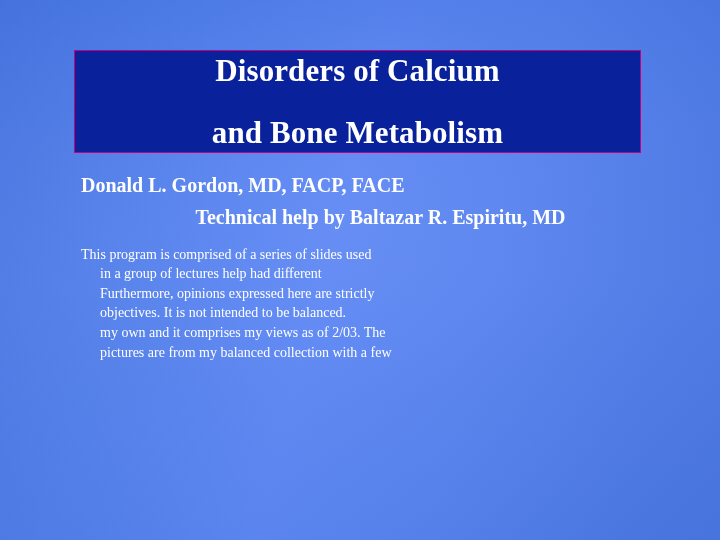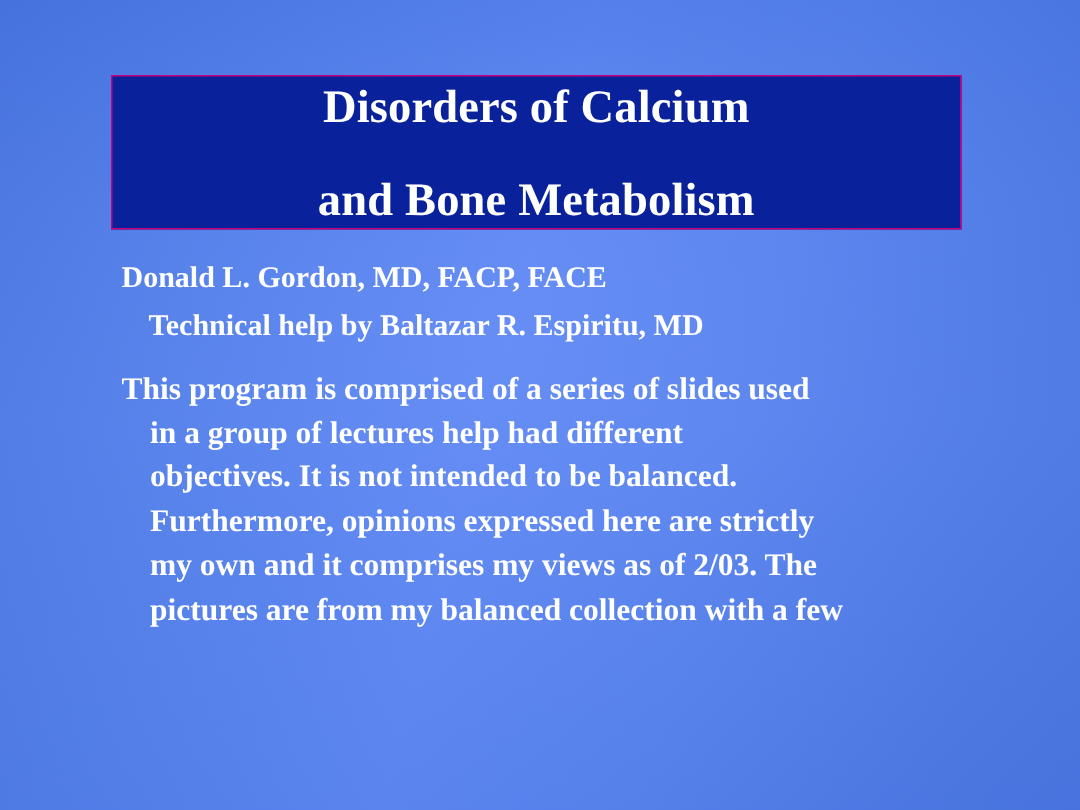--- a/index.html
+++ b/index.html
@@ -82,26 +82,26 @@
     width: 600px;
   }
   .byline {
     color: #FFFFFF;
     font-weight: bold;
     font-size: 20px;
     line-height: 1.34;
     white-space: nowrap;
   }
   .byline-1 { padding-left: 19px; }
-  .byline-2 { padding-left: 37px; margin-top: 5px; }
+  .byline-2 { padding-left: 37px; margin-top: 5px; text-align: center; }
 
   #disclaimer {
     color: #FFFFFF;
-    font-weight: bold;
-    font-size: 21px;
+    font-weight: normal;
+    font-size: 14px;
     line-height: 1.40;
     margin-top: 14px;
     padding-left: 19px;
     text-indent: 0;
     width: 580px;
   }
   .dline {
     white-space: nowrap;
   }
   .dline.indent {
@@ -124,20 +124,20 @@
 
   <div id="body-block">
 
     <div class="byline byline-1">Donald L. Gordon, MD, FACP, FACE</div>
 
     <div class="byline byline-2">Technical help by Baltazar R. Espiritu, MD</div>
 
     <div id="disclaimer">
       <div class="dline">This program is comprised of a series of slides used</div>
       <div class="dline indent">in a group of lectures help had different</div>
+      <div class="dline indent">Furthermore, opinions expressed here are strictly</div>
       <div class="dline indent">objectives.  It is not intended to be balanced.</div>
-      <div class="dline indent">Furthermore, opinions expressed here are strictly</div>
       <div class="dline indent">my own and it comprises my views as of 2/03.  The</div>
       <div class="dline indent">pictures are from my balanced collection with a few</div>
     </div>
 
   </div>
 </div>
 
 </body></html>

